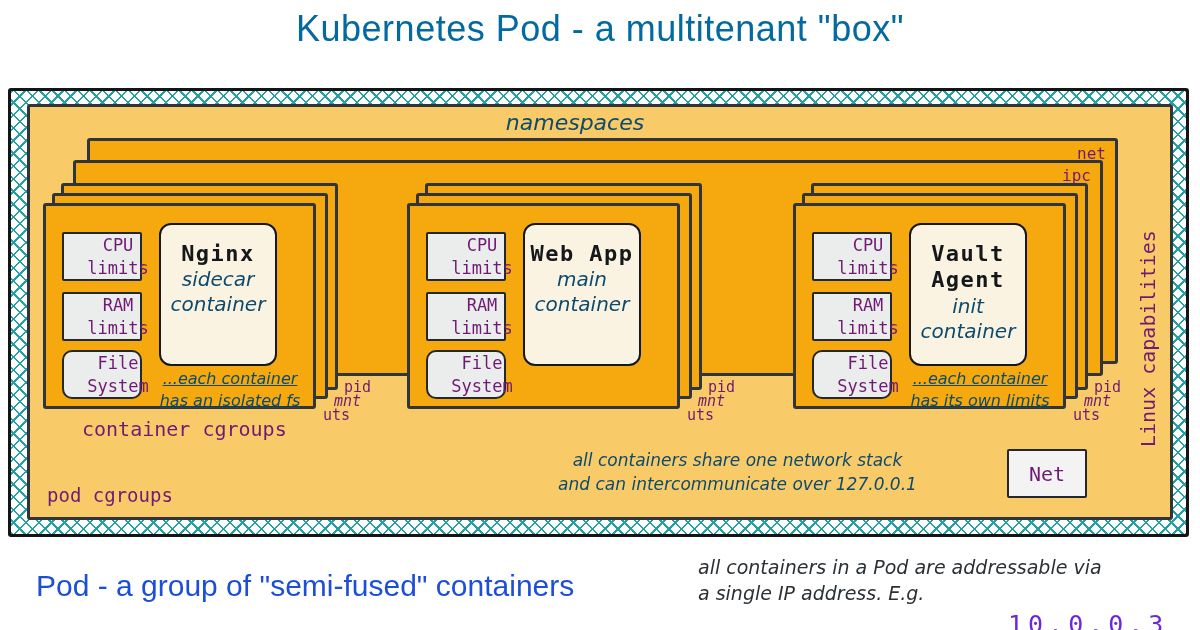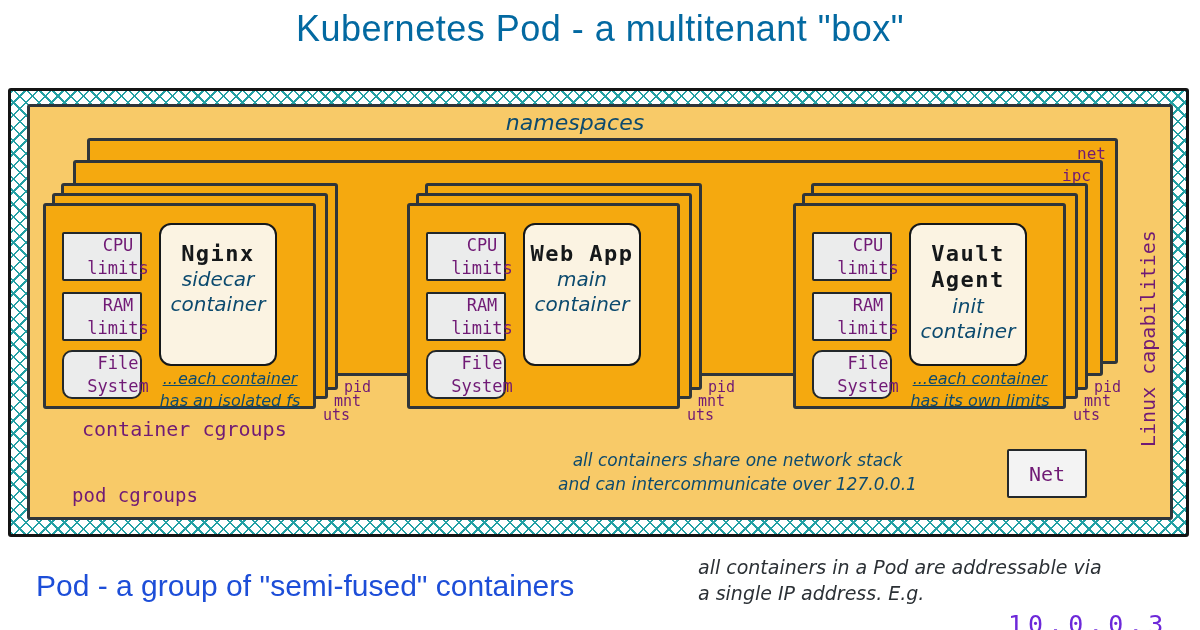--- a/index.html
+++ b/index.html
@@ -55,25 +55,25 @@
        background:#fbf3e2;border:2.5px solid #15181a;border-radius:12px;
        display:flex;flex-direction:column;align-items:center;padding-top:16px;}
   .app-name{font-size:22px;font-weight:bold;letter-spacing:1.5px;color:#15181a;
             text-align:center;line-height:1.2;}
   .app-role{font-size:20px;text-align:center;line-height:1.25;}
 
   .caption{position:absolute;left:91px;top:162px;width:186px;text-align:center;
            font-size:16px;line-height:1.35;text-decoration:underline;}
 
   .nstag{position:absolute;font-size:15px;}
-  .nstag.pid{left:301px;top:195px;} .nstag.mnt{left:291px;top:209px;} .nstag.uts{left:280px;top:223px;}
+  .nstag.pid{left:301px;top:195px;} .nstag.mnt{left:291px;top:209px;font-style:italic;} .nstag.uts{left:280px;top:223px;}
 
   
   .container-cgroups{position:absolute;left:82px;top:417px;font-size:20px;}
-  .pod-cgroups{position:absolute;left:47px;top:484px;font-size:19px;margin-left:25px;}
+  .pod-cgroups{position:absolute;left:47px;top:484px;font-size:19px;}
   .linux-caps{position:absolute;left:1136px;top:212px;height:235px;font-size:20px;
               writing-mode:vertical-rl;transform:rotate(180deg);}
   .net-note{position:absolute;left:540px;top:449px;width:395px;text-align:center;
             font-size:17px;line-height:1.4;}
   .net-box{position:absolute;left:1007px;top:449px;width:80px;height:49px;box-sizing:border-box;
            background:#f3f3f3;border:2.5px solid #23282b;border-radius:2px;
            display:flex;align-items:center;justify-content:center;font-size:20px;}
 
   
   .footnote{position:absolute;left:698px;top:555px;width:478px;font-size:19px;

